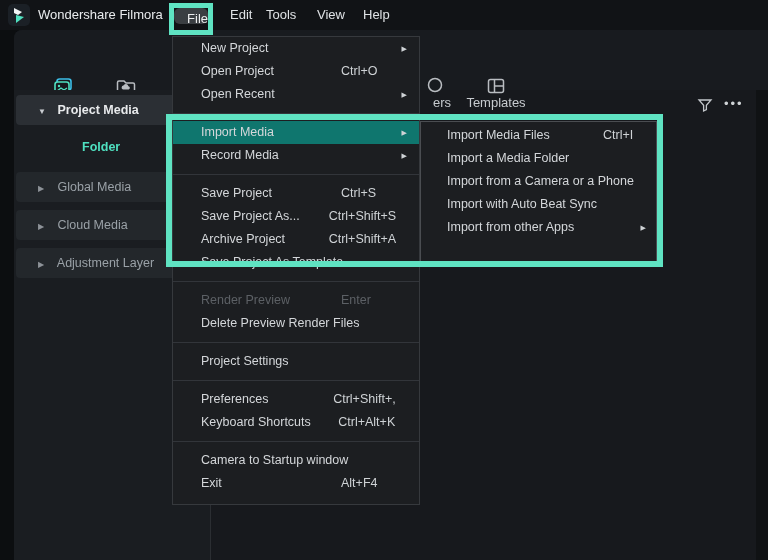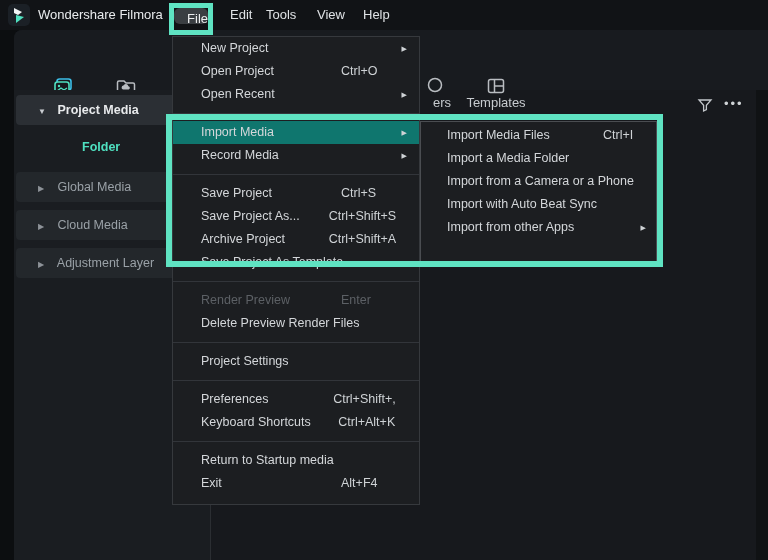--- a/index.html
+++ b/index.html
@@ -236,21 +236,21 @@
     <span class="sc">Ctrl+Shift+,</span>
     <span class="arr"></span>
   </div>
   <div class="mi">
     <span class="lbl">Keyboard Shortcuts</span>
     <span class="sc">Ctrl+Alt+K</span>
     <span class="arr"></span>
   </div>
   <div class="sep"></div>
   <div class="mi">
-    <span class="lbl" style="width:200px;">Return to Startup media</span>
+    <span class="lbl" style="width:200px;">Camera to Startup window</span>
     <span class="sc"></span>
     <span class="arr"></span>
   </div>
   <div class="mi">
     <span class="lbl">Exit</span>
     <span class="sc">Alt+F4</span>
     <span class="arr"></span>
   </div>
 </div>
 

